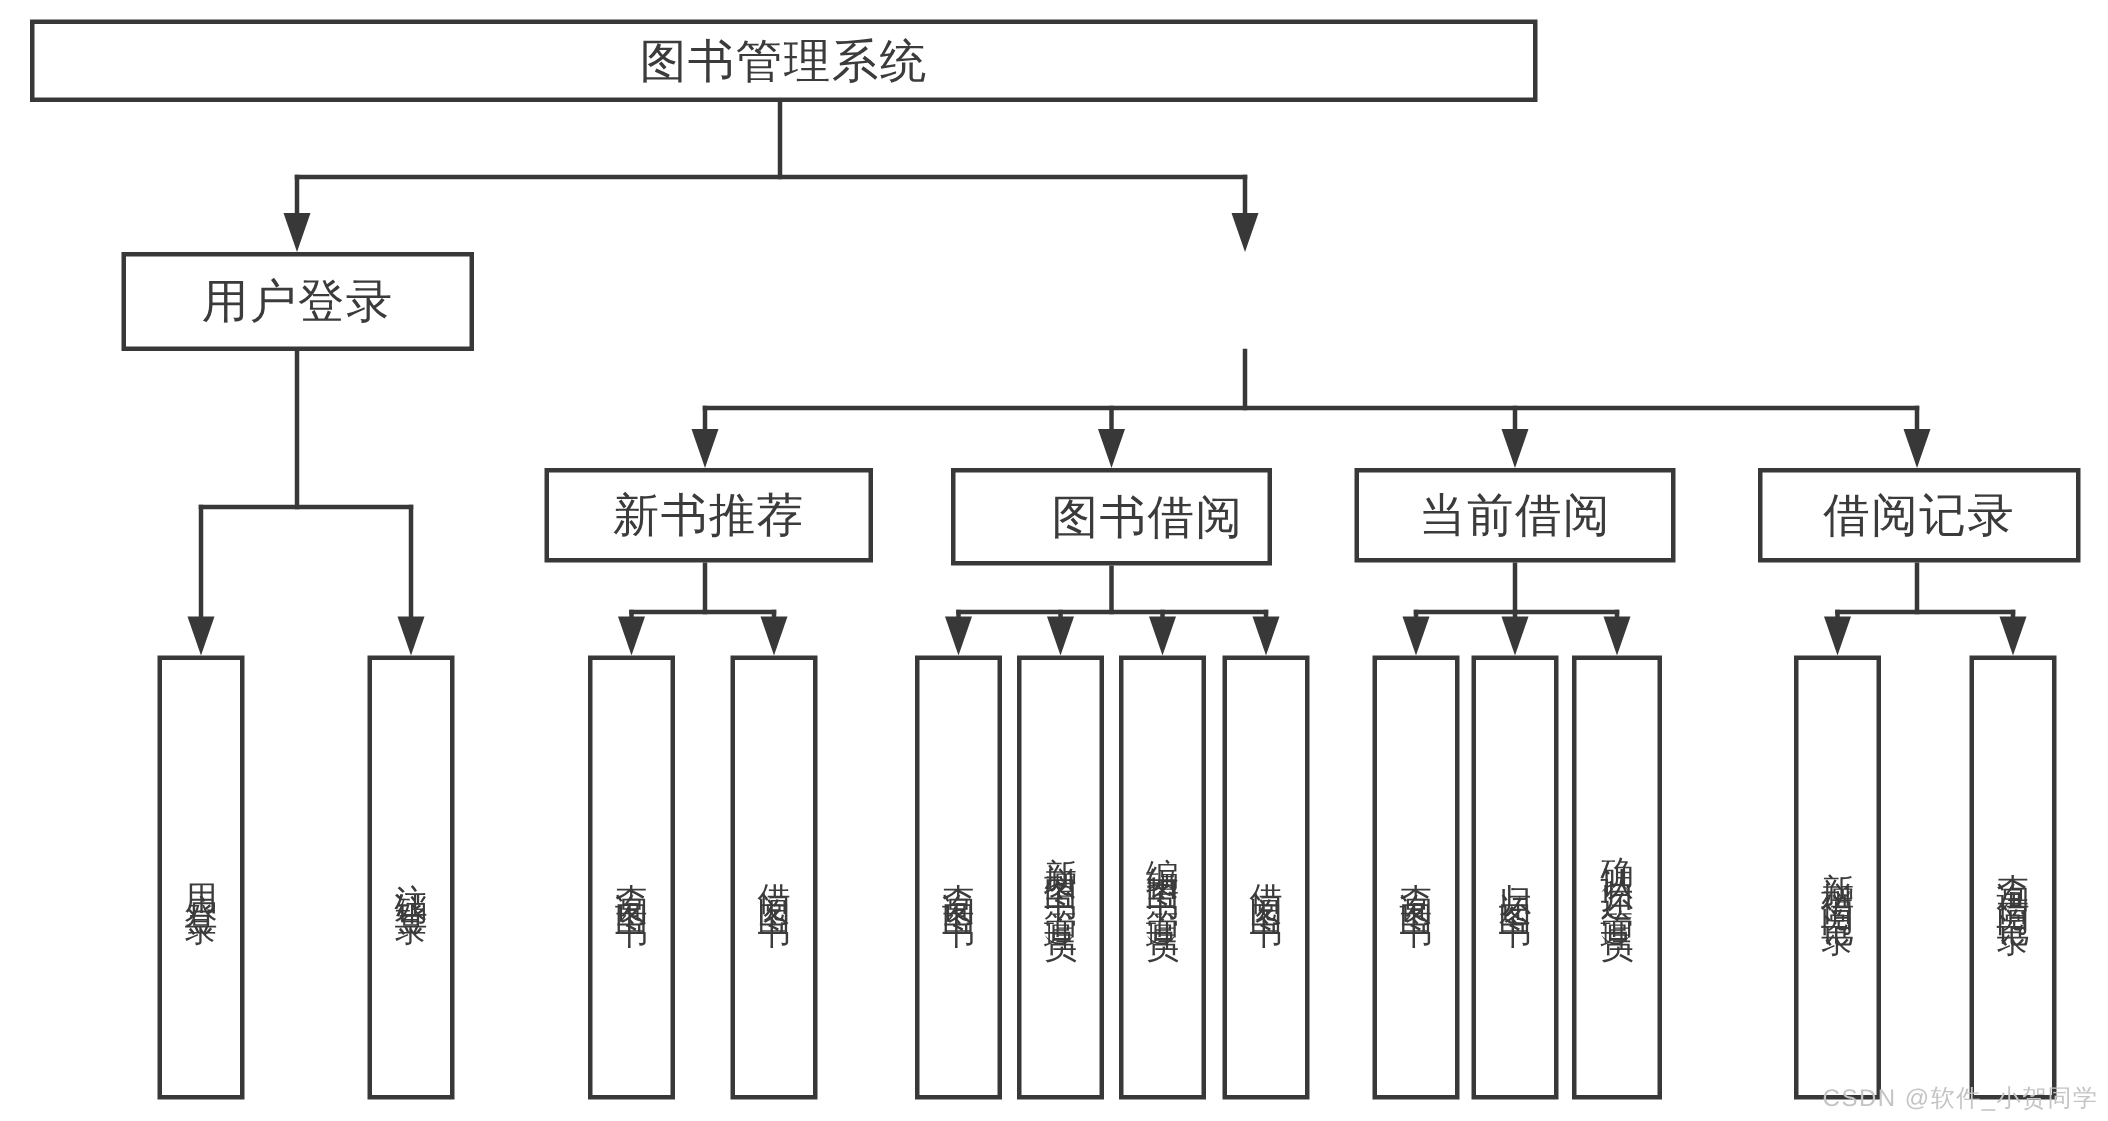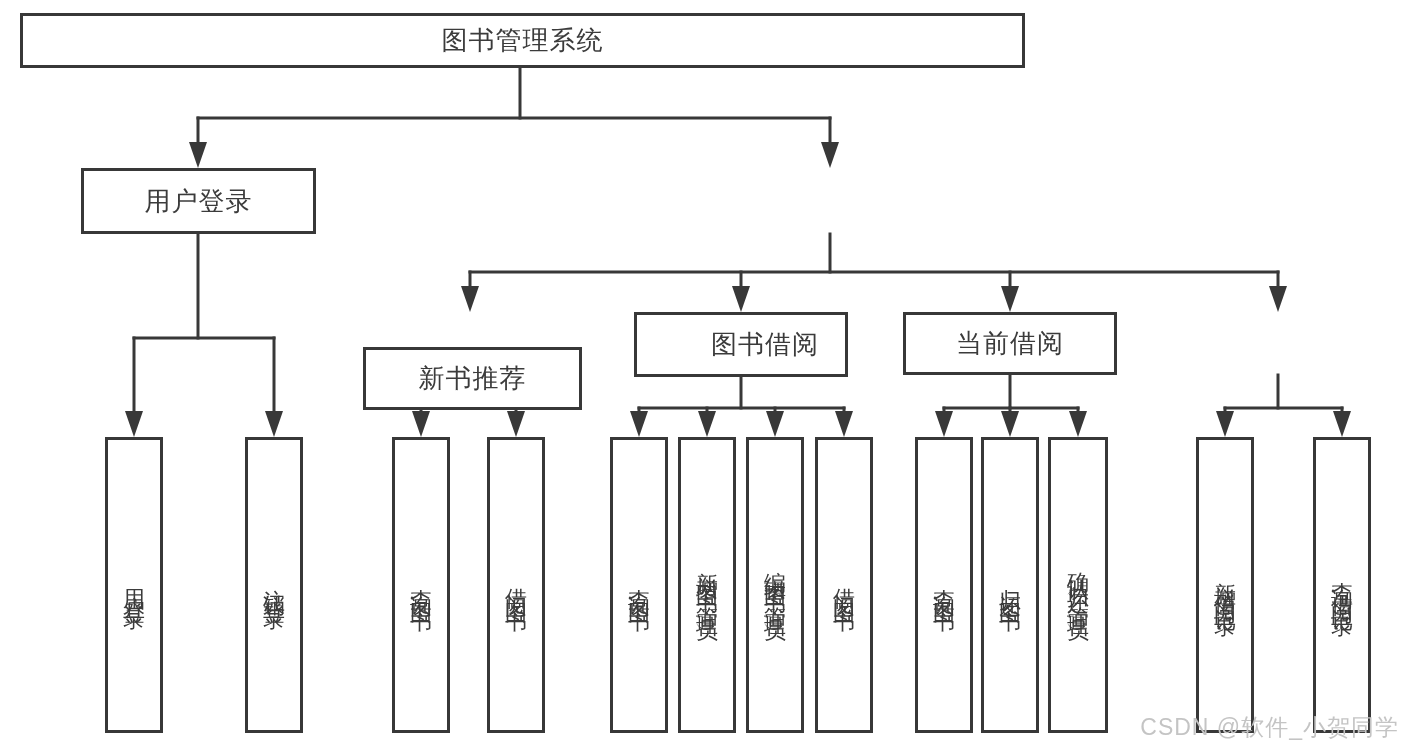--- a/index.html
+++ b/index.html
@@ -21,41 +21,41 @@
     position: absolute;
     box-sizing: border-box;
     background: #ffffff;
     border: 3px solid #383838;
     display: flex;
     align-items: center;
     justify-content: center;
     z-index: 2;
   }
   .node .hlabel {
-    font-size: 26px;
+    font-size: 31px;
     color: #3b3b3b;
     letter-spacing: 1px;
     white-space: nowrap;
   }
   .node .vlabel {
     writing-mode: vertical-rl;
     text-orientation: mixed;
     font-size: 22px;
     color: #3b3b3b;
     letter-spacing: 7px;
     line-height: 1;
     white-space: nowrap;
   }
   
   #n-root   { left: 20px;  top: 13px;  width: 1005px; height: 55px; }
   
   #n-login  { left: 81px;  top: 168px; width: 235px; height: 66px; }
   #n-mgmt   { left: 712px; top: 168px; width: 236px; height: 66px; }
   
-  #n-rec    { left: 363px;  top: 312px; width: 219px; height: 63px; margin-top: 35px; }
+  #n-rec    { left: 363px;  top: 312px; width: 219px; height: 63px; }
   #n-borrow { left: 634px;  top: 312px; width: 214px; height: 65px; padding-left: 48px; }
   #n-cur    { left: 903px;  top: 312px; width: 214px; height: 63px; }
   #n-hist   { left: 1172px; top: 312px; width: 215px; height: 63px; }
   
   .leaf { top: 437px; width: 58px; height: 296px; }
   #lf-login-user   { left: 105px; }
   #lf-login-logout { left: 245px; }
   #lf-rec-query    { left: 392px; }
   #lf-rec-borrow   { left: 487px; }
   #lf-bb-query     { left: 610px; }
@@ -64,21 +64,21 @@
   #lf-bb-borrow    { left: 815px; }
   #lf-cur-query    { left: 915px; }
   #lf-cur-return   { left: 981px; }
   #lf-cur-confirm  { left: 1048px; width: 60px; }
   #lf-hist-add     { left: 1196px; }
   #lf-hist-query   { left: 1313px; }
   #watermark {
     position: absolute;
     right: 6px;
     bottom: 4px;
-    font-size: 23px;
+    font-size: 16px;
     color: #c4c4c4;
     letter-spacing: 1px;
     z-index: 5;
     white-space: nowrap;
   }
 </style>
 </head>
 <body>
 
 <div id="canvas">
@@ -157,20 +157,23 @@
 
   <div class="node" id="n-rec">
     <span class="hlabel">新书推荐</span>
   </div>
   <div class="node" id="n-borrow">
     <span class="hlabel">图书借阅</span>
   </div>
   <div class="node" id="n-cur">
     <span class="hlabel">当前借阅</span>
   </div>
+  <div class="node" id="n-hist">
+    <span class="hlabel">借阅记录</span>
+  </div>
 
   <div class="node leaf" id="lf-login-user">
     <span class="vlabel">用户登录</span>
   </div>
   <div class="node leaf" id="lf-login-logout">
     <span class="vlabel">注销登录</span>
   </div>
 
   <div class="node leaf" id="lf-rec-query">
     <span class="vlabel">查询图书</span>

